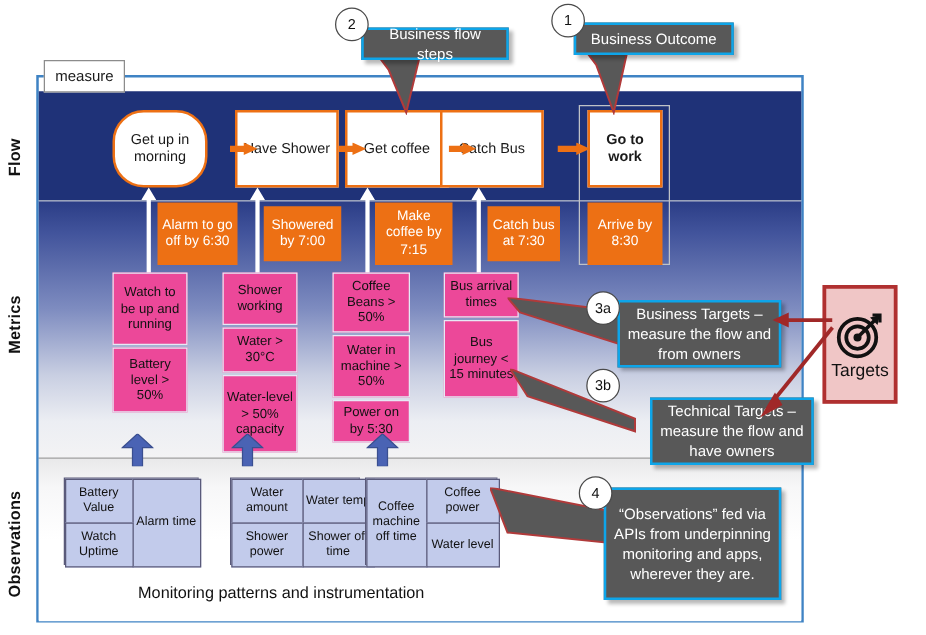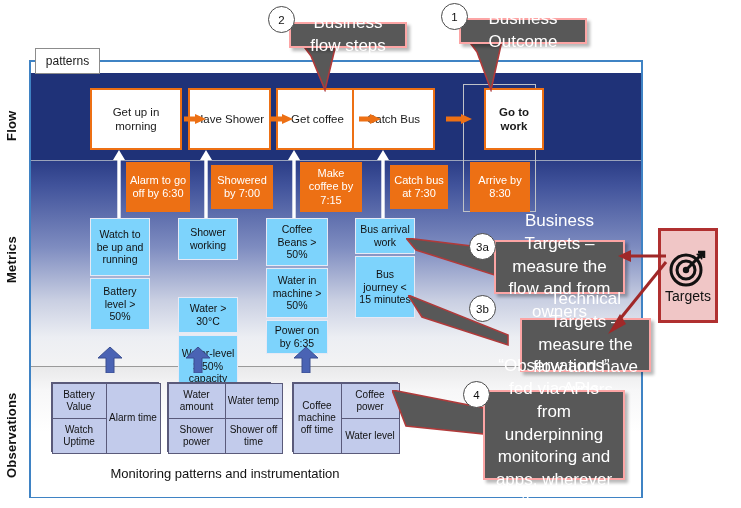--- a/index.html
+++ b/index.html
@@ -82,21 +82,21 @@
     background:#ed7014;
     display:flex;align-items:center;justify-content:center;text-align:center;
     color:#ffffff;font-size:11px;line-height:1.22;padding:2px;
     box-sizing:border-box;
   }
   .orange-box.bold{font-weight:normal;}
 
   
   .metric-col{position:absolute;display:flex;flex-direction:column;gap:2px;}
   .metric-box{
-    background:#7dd3fc;border:1px solid #e6e9f5;
+    background:#ec4899;border:1px solid #e6e9f5;
     display:flex;align-items:center;justify-content:center;text-align:center;
     color:#111;font-size:10.5px;line-height:1.2;padding:3px 2px;
     box-sizing:border-box;
   }
 
   
   .blue-arrow{position:absolute;width:26px;height:26px;}
 
   
   .obs-group{
@@ -110,22 +110,22 @@
     color:#111;font-size:10px;line-height:1.18;padding:2px 1px;
     box-sizing:border-box;
   }
   .obs-caption{
     position:absolute;left:60px;top:466px;width:330px;
     text-align:center;font-size:13px;color:#111;
   }
 
   
   .callout{
-    position:absolute;background:#585858;border:2px solid #fca5a5;
-    color:#ffffff;font-size:17px;line-height:1.35;
+    position:absolute;background:#585858;border:2px solid #0ea5e9;
+    color:#ffffff;font-size:12px;line-height:1.35;
     display:flex;align-items:center;justify-content:center;text-align:center;
     box-sizing:border-box;padding:4px 6px;
     box-shadow:3px 3px 3px rgba(0,0,0,.28);
     z-index:8;
   }
   .badge{
     position:absolute;width:25px;height:25px;border-radius:50%;
     background:#ffffff;border:1.5px solid #4a4a4a;
     display:flex;align-items:center;justify-content:center;
     font-size:11.5px;color:#111;z-index:12;
@@ -147,42 +147,42 @@
 
 <div id="stage">
 
   <div class="outer-frame-wide"></div>
 
   <div class="flow-band"></div>
   <div class="metrics-band"></div>
   <div class="obs-band"></div>
 
   <div class="icontrol-tab">
-    <span>patterns</span>
+    <span>measure</span>
   </div>
 
   <div class="vlabel" id="vl-flow">Flow</div>
   <div class="vlabel" id="vl-metrics">Metrics</div>
   <div class="vlabel" id="vl-obs">Observations</div>
 
   <div class="outcome-frame"></div>
 
-  <div class="flow-box" style="left:90px;width:92px;">
+  <div class="flow-box" style="left:90px;width:76px;border-radius:25px;">
     <span>Get up in morning</span>
   </div>
   <div class="flow-box" style="left:188px;width:83px;">
     <span>Have Shower</span>
   </div>
   <div class="flow-box" style="left:276px;width:83px;">
     <span>Get coffee</span>
   </div>
   <div class="flow-box" style="left:352px;width:83px;">
     <span>Catch Bus</span>
   </div>
-  <div class="flow-box outcome" style="left:484px;width:60px;">
+  <div class="flow-box outcome" style="left:470px;width:60px;">
     <span>Go to work</span>
   </div>
 
   <svg class="flow-arrow" style="left:184px;" viewBox="0 0 22 10">
     <polygon points="0,2.5 11,2.5 11,0 22,5 11,10 11,7.5 0,7.5" fill="#ed7014"></polygon>
   </svg>
   <svg class="flow-arrow" style="left:271px;" viewBox="0 0 22 10">
     <polygon points="0,2.5 11,2.5 11,0 22,5 11,10 11,7.5 0,7.5" fill="#ed7014"></polygon>
   </svg>
   <svg class="flow-arrow" style="left:359px;" viewBox="0 0 22 10">
@@ -221,52 +221,52 @@
     <span>Arrive by 8:30</span>
   </div>
 
   <div class="metric-col" style="left:90px;top:218px;width:60px;">
     <div class="metric-box" style="height:58px;">Watch to be up and running</div>
     <div class="metric-box" style="height:52px;">Battery level &gt; 50%</div>
   </div>
 
   <div class="metric-col" style="left:178px;top:218px;width:60px;">
     <div class="metric-box" style="height:42px;">Shower working</div>
-    <div class="metric-box" style="height:36px;margin-top:35px;">Water &gt; 30°C</div>
+    <div class="metric-box" style="height:36px;">Water &gt; 30°C</div>
     <div class="metric-box" style="height:62px;">Water-level &gt; 50% capacity</div>
   </div>
 
   <div class="metric-col" style="left:266px;top:218px;width:62px;">
     <div class="metric-box" style="height:48px;">Coffee Beans &gt; 50%</div>
     <div class="metric-box" style="height:50px;">Water in machine &gt; 50%</div>
-    <div class="metric-box" style="height:34px;">Power on by 6:35</div>
+    <div class="metric-box" style="height:34px;">Power on by 5:30</div>
   </div>
 
   <div class="metric-col" style="left:355px;top:218px;width:60px;">
-    <div class="metric-box" style="height:36px;">Bus arrival work</div>
+    <div class="metric-box" style="height:36px;">Bus arrival times</div>
     <div class="metric-box" style="height:62px;">Bus journey &lt; 15 minutes</div>
   </div>
 
   <svg class="blue-arrow" style="left:97px;top:347px;" viewBox="0 0 26 26">
     <polygon points="9,26 9,11 1,11 13,0 25,11 17,11 17,26" fill="#4a63b4" stroke="#3a4f90" stroke-width="1"></polygon>
   </svg>
   <svg class="blue-arrow" style="left:185px;top:347px;" viewBox="0 0 26 26">
     <polygon points="9,26 9,11 1,11 13,0 25,11 17,11 17,26" fill="#4a63b4" stroke="#3a4f90" stroke-width="1"></polygon>
   </svg>
   <svg class="blue-arrow" style="left:293px;top:347px;" viewBox="0 0 26 26">
     <polygon points="9,26 9,11 1,11 13,0 25,11 17,11 17,26" fill="#4a63b4" stroke="#3a4f90" stroke-width="1"></polygon>
   </svg>
 
   <div class="obs-group" style="left:51px;top:382px;width:108px;height:70px;grid-template-columns:54px 54px;grid-template-rows:35px 35px;">
     <div class="obs-cell">Battery Value</div>
     <div class="obs-cell" style="grid-row:span 2;">Alarm time</div>
     <div class="obs-cell">Watch Uptime</div>
   </div>
 
-  <div class="obs-group" style="left:167px;top:382px;width:104px;height:70px;grid-template-columns:57px 57px;grid-template-rows:35px 35px;">
+  <div class="obs-group" style="left:184px;top:382px;width:104px;height:70px;grid-template-columns:57px 57px;grid-template-rows:35px 35px;">
     <div class="obs-cell">Water amount</div>
     <div class="obs-cell">Water temp</div>
     <div class="obs-cell">Shower power</div>
     <div class="obs-cell">Shower off time</div>
   </div>
 
   <div class="obs-group" style="left:292px;top:382px;width:106px;height:70px;grid-template-columns:48px 58px;grid-template-rows:35px 35px;">
     <div class="obs-cell" style="grid-row:span 2;">Coffee machine off time</div>
     <div class="obs-cell">Coffee power</div>
     <div class="obs-cell">Water level</div>

